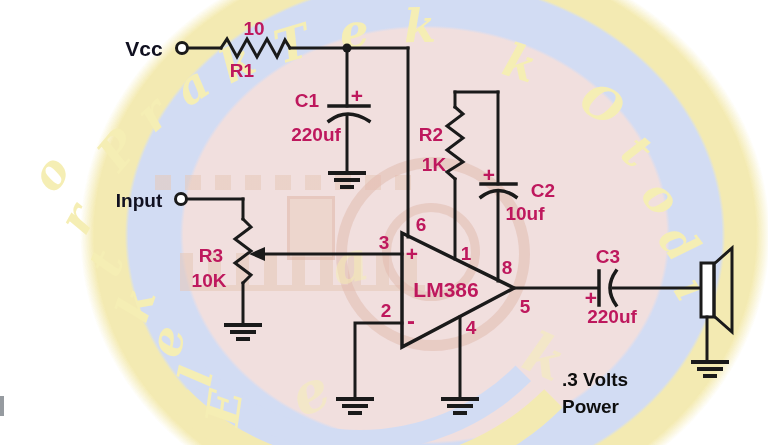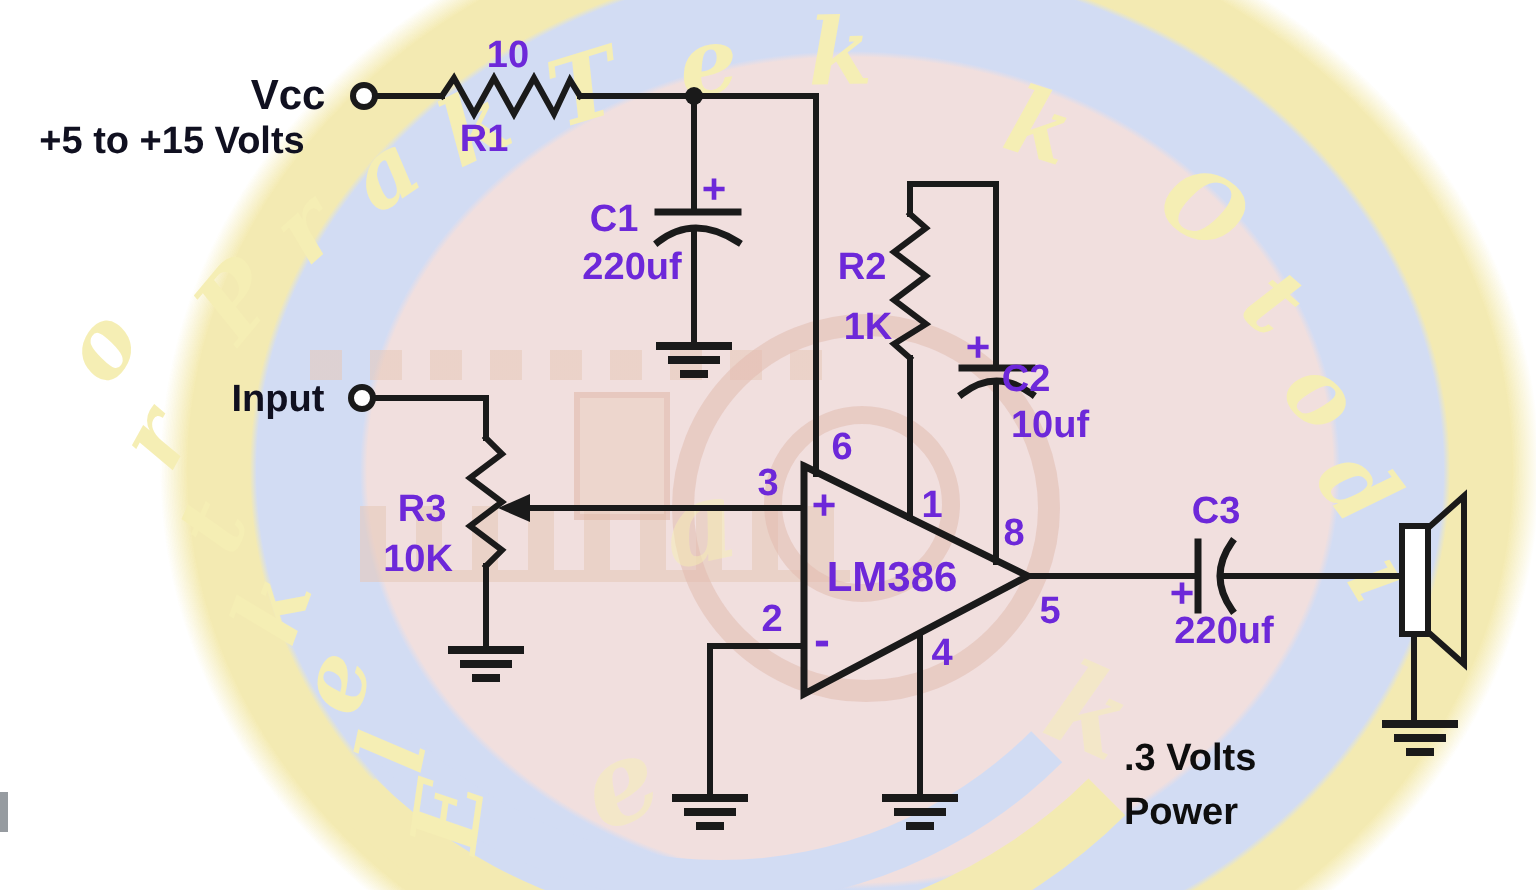--- a/index.html
+++ b/index.html
@@ -33,21 +33,21 @@
   .wm-letter{
     font-family:"DejaVu Serif",serif;font-weight:bold;font-style:italic;
     font-size:46px;color:#f5edae;line-height:1;transform-origin:center;
   }
   .wm-letter.inner{font-size:56px;opacity:.5;}
   .edge-artifact{position:absolute;left:0;top:396px;width:4px;height:20px;background:#6a7078;opacity:.7;}
   
   #circuit{position:absolute;left:0;top:0;}
   .lbl{
     position:absolute;transform:translate(-50%,-50%);
-    font-weight:bold;font-size:19px;color:#6d28d9;white-space:nowrap;line-height:1;
+    font-weight:bold;font-size:19px;color:#be185d;white-space:nowrap;line-height:1;
   }
   .lbl.big{font-size:21px;}
   .lbl.navy{color:#101020;}
   .out-note{
     position:absolute;left:562px;top:366px;font-weight:bold;font-size:19px;
     color:#0e0e0e;line-height:27px;white-space:nowrap;
   }
 </style>
 </head>
 <body>
@@ -178,30 +178,29 @@
       <path d="M707 317 V361"></path>
       <g stroke-width="4">
         <path d="M693 362 H727"></path>
           <path d="M699 369 H721"></path>
           <path d="M705 376 H715"></path>
       </g>
     </g>
   </svg>
 
   <div class="lbl big navy" style="left:144px;top:48px">Vcc</div>
-  <div class="lbl navy" style="left:86px;top:71px">+5 to +15 Volts</div>
   <div class="lbl" style="left:254px;top:28px">10</div>
   <div class="lbl" style="left:242px;top:70px">R1</div>
-  <div class="lbl" style="left:307px;top:110px">C1</div>
+  <div class="lbl" style="left:307px;top:100px">C1</div>
   <div class="lbl big" style="left:357px;top:95px">+</div>
   <div class="lbl" style="left:316px;top:134px">220uf</div>
   <div class="lbl" style="left:431px;top:134px">R2</div>
   <div class="lbl" style="left:434px;top:164px">1K</div>
   <div class="lbl big" style="left:489px;top:174px">+</div>
-  <div class="lbl" style="left:513px;top:190px">C2</div>
+  <div class="lbl" style="left:543px;top:190px">C2</div>
   <div class="lbl" style="left:525px;top:213px">10uf</div>
   <div class="lbl navy" style="left:139px;top:200px">Input</div>
   <div class="lbl" style="left:211px;top:255px">R3</div>
   <div class="lbl" style="left:209px;top:280px">10K</div>
   <div class="lbl" style="left:421px;top:224px">6</div>
   <div class="lbl" style="left:384px;top:242px">3</div>
   <div class="lbl" style="left:466px;top:253px">1</div>
   <div class="lbl" style="left:507px;top:267px">8</div>
   <div class="lbl" style="left:386px;top:310px">2</div>
   <div class="lbl" style="left:525px;top:306px">5</div>

